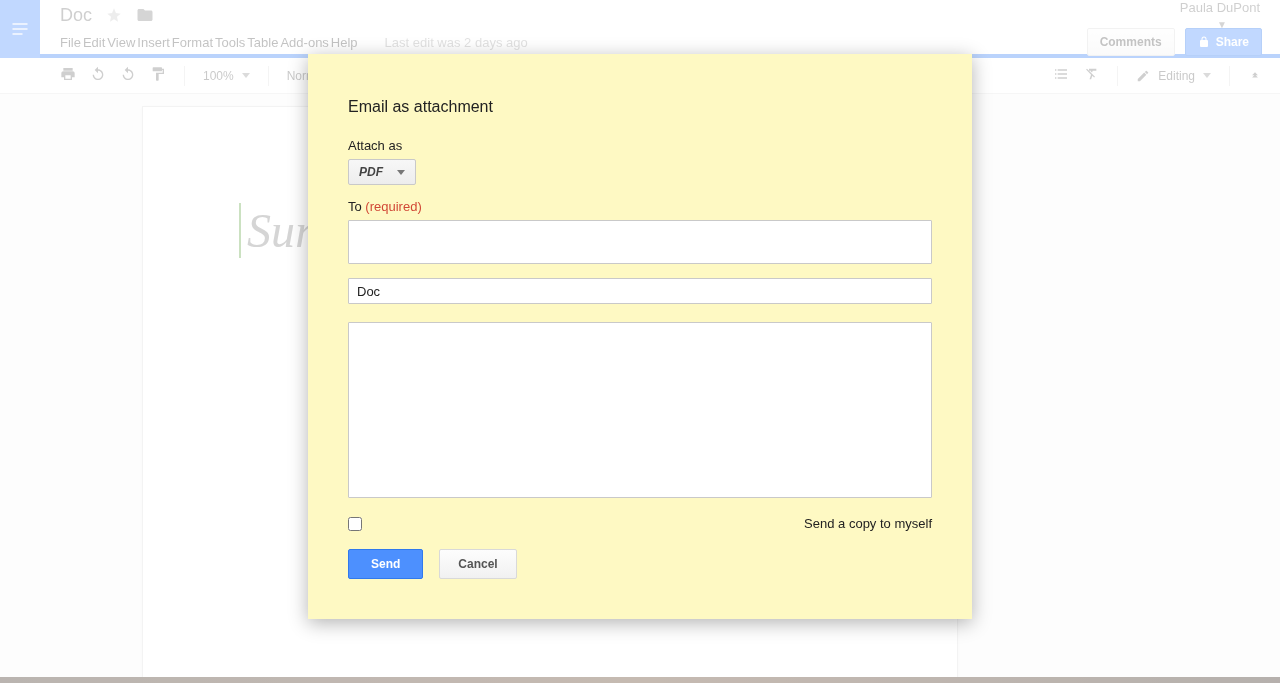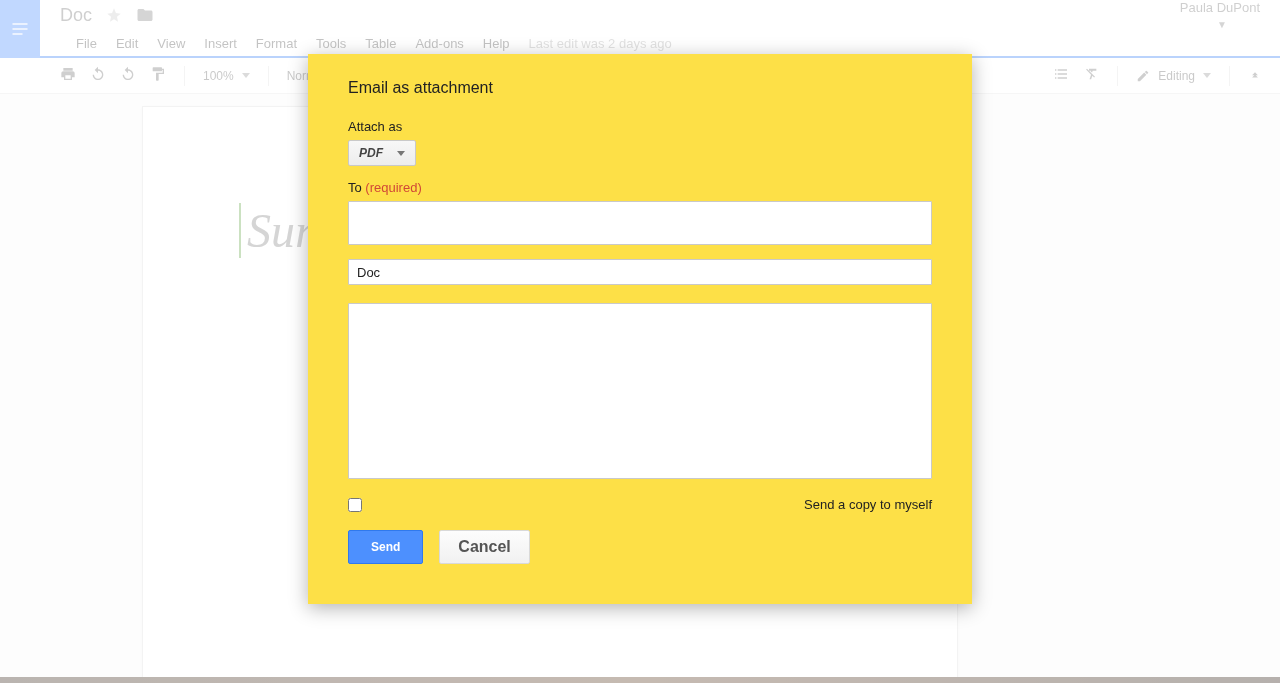--- a/index.html
+++ b/index.html
@@ -21,25 +21,25 @@
   .left-strip svg { fill: #fff; opacity: 0.9; }
   .titlebar {
     height: 30px; display: flex; align-items: center; padding-left: 60px; padding-right: 20px;
     color: #777; font-size: 18px;
   }
   .doc-title { color: #777; }
   .star-icon, .folder-icon { margin-left: 14px; display: inline-flex; color: #bbb; }
   .right-title { margin-left: auto; display: flex; align-items: center; gap: 4px; font-size: 13px; color: #777; flex-direction: column; }
   .caret { font-size: 10px; color: #888; margin-left: 4px; }
   .menubar {
-    height: 28px; display: flex; align-items: center; padding-left: 76px; gap: 19px;
+    height: 28px; display: flex; align-items: center; padding-left: 60px; gap: 2px;
     color: #555; font-size: 13px;
-    border-bottom: 2px solid #3b82f6;
-  }
-  .menubar .last-edit { color: #aaa; margin-left: 0; font-size: 13px; }
+    border-bottom: 4px solid #3b82f6;
+  }
+  .menubar .last-edit { color: #aaa; margin-left: 25px; font-size: 13px; }
   .menubar-right { margin-left: auto; display: flex; align-items: center; gap: 10px; padding-right: 18px; }
   .btn {
     border: 1px solid #d9d9d9; border-radius: 2px; background: linear-gradient(#fdfdfd,#f1f1f1);
     color: #555; font-size: 12px; font-weight: bold; padding: 6px 12px; cursor: pointer;
     display: inline-flex; align-items: center; gap: 6px;
   }
   .btn.share { background: #4d90fe; border-color: #3079ed; color: #fff; }
   .toolbar {
     height: 36px; display: flex; align-items: center; padding-left: 60px; gap: 14px;
     border-bottom: 1px solid #e5e5e5; color: #666; font-size: 12px;
@@ -56,22 +56,22 @@
     box-shadow: 0 1px 3px rgba(0,0,0,0.08);
     padding: 96px 96px 96px 96px; position: relative; margin-left: -180px;
   }
   .page-heading {
     font-family: "Times New Roman", serif; font-style: italic; font-size: 48px; color: #888;
     border-left: 2px solid #6aa84f; padding-left: 6px;
   }
   
   .dialog {
     position: absolute; z-index: 20; left: 308px; top: 54px; width: 664px;
-    background: #fde047; box-shadow: 0 4px 18px rgba(0,0,0,0.3);
-    padding: 25px 40px 40px 40px;
+    background: #fef9c3; box-shadow: 0 4px 18px rgba(0,0,0,0.3);
+    padding: 44px 40px 40px 40px;
   }
   .dialog h2 { font-size: 16px; font-weight: normal; color: #222; margin-bottom: 22px; }
   .field-label { font-size: 13px; color: #222; margin-bottom: 6px; display: block; }
   .field-label .req { color: #d14836; }
   .dropdown {
     display: inline-flex; align-items: center; gap: 14px;
     border: 1px solid #c9c9c9; background: linear-gradient(#f7f7f7,#ededed);
     border-radius: 2px; padding: 5px 10px; font-size: 12px; font-weight: bold; color: #444;
     cursor: pointer; margin-bottom: 14px; font-style: italic;
   }
@@ -85,21 +85,21 @@
   .textarea { height: 176px; resize: none; margin-bottom: 14px; }
   .check-row { display: flex; align-items: center; gap: 10px; font-size: 13px; color: #222; margin-bottom: 18px; justify-content: space-between; }
   .check-row input { width: 14px; height: 14px; }
   .dialog-buttons { display: flex; gap: 16px; }
   .btn-primary {
     background: #4d90fe; border: 1px solid #3079ed; color: #fff; font-weight: bold;
     font-size: 12px; padding: 7px 22px; border-radius: 2px; cursor: pointer;
   }
   .btn-secondary {
     background: linear-gradient(#fdfdfd,#f1f1f1); border: 1px solid #d9d9d9; color: #555;
-    font-weight: bold; font-size: 16px; padding: 7px 18px; border-radius: 2px; cursor: pointer;
+    font-weight: bold; font-size: 12px; padding: 7px 18px; border-radius: 2px; cursor: pointer;
   }
   .menu-item { cursor: pointer; }
   .zoom { display:flex; align-items:center; gap:8px; }
   .editing-pill { display: inline-flex; align-items:center; gap:8px; color:#666; font-size:12px; }
   .editing-pill svg { fill:#777; }
   .chev-down { width:0;height:0;border-left:4px solid transparent;border-right:4px solid transparent;border-top:5px solid #999; }
   .bottom-strip { position:absolute; left:0; right:0; bottom:0; height:6px; background: linear-gradient(90deg,#3a2a1e,#5a3a22,#2e1f14); }
 </style>
 </head>
 <body>
@@ -134,20 +134,31 @@
     <span class="menu-item">File</span>
     <span class="menu-item">Edit</span>
     <span class="menu-item">View</span>
     <span class="menu-item">Insert</span>
     <span class="menu-item">Format</span>
     <span class="menu-item">Tools</span>
     <span class="menu-item">Table</span>
     <span class="menu-item">Add-ons</span>
     <span class="menu-item">Help</span>
     <span class="last-edit">Last edit was 2 days ago</span>
+    <div class="menubar-right">
+      <button class="btn">
+          <span>Comments</span>
+        </button>
+      <button class="btn share">
+        <svg width="12" height="12" viewBox="0 0 24 24" fill="#fff">
+            <path d="M18 8h-1V6a5 5 0 0 0-10 0v2H6a2 2 0 0 0-2 2v10a2 2 0 0 0 2 2h12a2 2 0 0 0 2-2V10a2 2 0 0 0-2-2zM9 6a3 3 0 0 1 6 0v2H9z"></path>
+          </svg>
+        <span>Share</span>
+      </button>
+    </div>
   </div>
 
   <div class="toolbar">
     <span><svg width="16" height="16" viewBox="0 0 24 24">
           <path d="M19 8H5c-1.7 0-3 1.3-3 3v6h4v4h12v-4h4v-6c0-1.7-1.3-3-3-3zM16 19H8v-5h8v5zM19 3H5v4h14V3z"></path>
         </svg></span>
     <span><svg width="16" height="16" viewBox="0 0 24 24">
           <path d="M12 5V1L7 6l5 5V7c3.3 0 6 2.7 6 6s-2.7 6-6 6-6-2.7-6-6H4c0 4.4 3.6 8 8 8s8-3.6 8-8-3.6-8-8-8z"></path>
         </svg></span>
     <span><svg width="16" height="16" viewBox="0 0 24 24">

